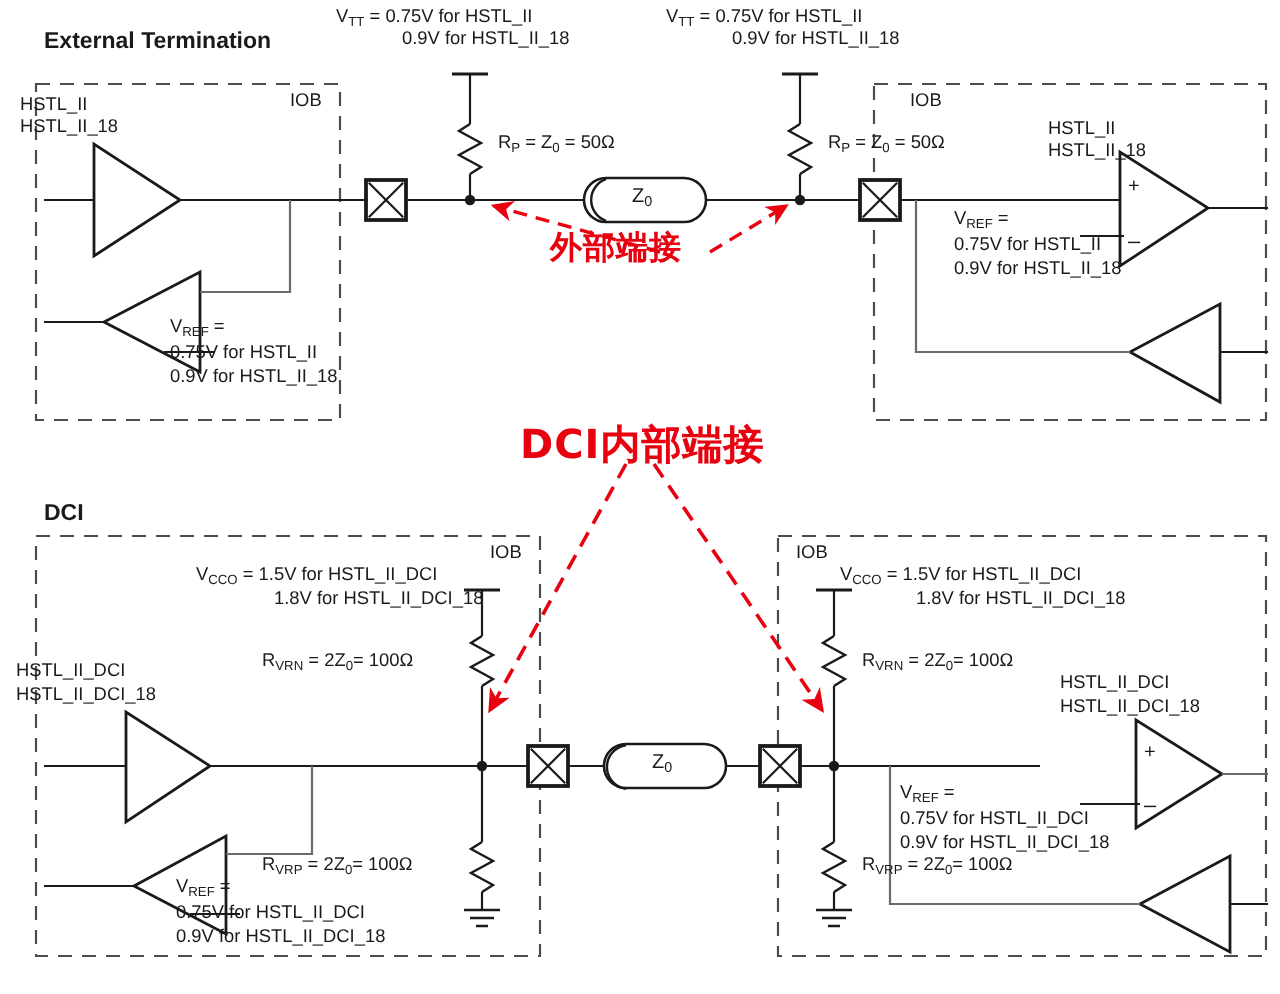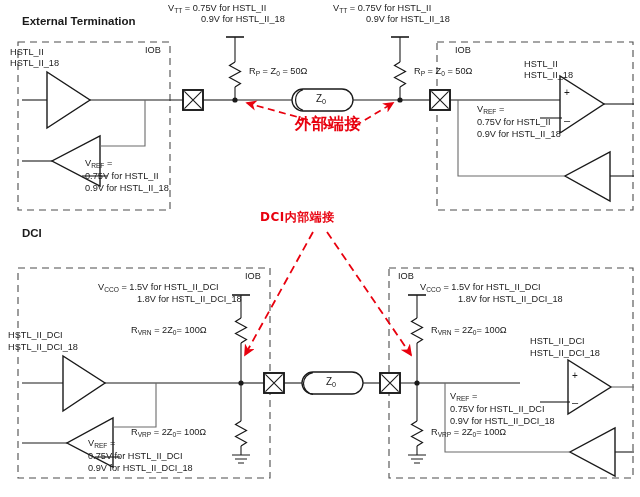--- a/index.html
+++ b/index.html
@@ -177,21 +177,21 @@
 <div class="lbl nb" style="left:477px;top:104px;">
   <span>V</span><sub>REF</sub><span> =</span>
 </div>
 <div class="lbl" style="left:477px;top:117px;">0.75V for HSTL_II</div>
 <div class="lbl" style="left:477px;top:129px;">0.9V for HSTL_II_18</div>
 
 <div class="lbl nb" style="left:316px;top:93px;font-size:10px;">
   <span>Z</span><sub>0</sub>
 </div>
 
-<div class="lbl big" style="left:22px;top:228px;">DCI</div>
+<div class="lbl big" style="left:22px;top:252px;">DCI</div>
 <div class="lbl" style="left:245px;top:271px;">IOB</div>
 <div class="lbl" style="left:398px;top:271px;">IOB</div>
 
 <div class="lbl" style="left:8px;top:330px;">HSTL_II_DCI</div>
 <div class="lbl" style="left:8px;top:342px;">HSTL_II_DCI_18</div>
 
 <div class="lbl" style="left:530px;top:336px;">HSTL_II_DCI</div>
 <div class="lbl" style="left:530px;top:348px;">HSTL_II_DCI_18</div>
 
 <div class="lbl nb" style="left:98px;top:282px;">
@@ -229,14 +229,14 @@
 <div class="lbl nb" style="left:450px;top:391px;">
   <span>V</span><sub>REF</sub><span> =</span>
 </div>
 <div class="lbl" style="left:450px;top:404px;">0.75V for HSTL_II_DCI</div>
 <div class="lbl" style="left:450px;top:416px;">0.9V for HSTL_II_DCI_18</div>
 
 <div class="lbl nb" style="left:326px;top:376px;font-size:10px;">
   <span>Z</span><sub>0</sub>
 </div>
 
-<div class="cn" style="left:275px;top:114px;font-size:16px;letter-spacing:0.5px;margin-left:20px;">外部端接</div>
-<div class="cn" style="left:260px;top:209px;font-size:12px;letter-spacing:0.5px;">DCI内部端接</div>
+<div class="cn" style="left:275px;top:114px;font-size:16px;letter-spacing:0.5px;">外部端接</div>
+<div class="cn" style="left:260px;top:209px;font-size:20px;letter-spacing:0.5px;">DCI内部端接</div>
 
 </body></html>

